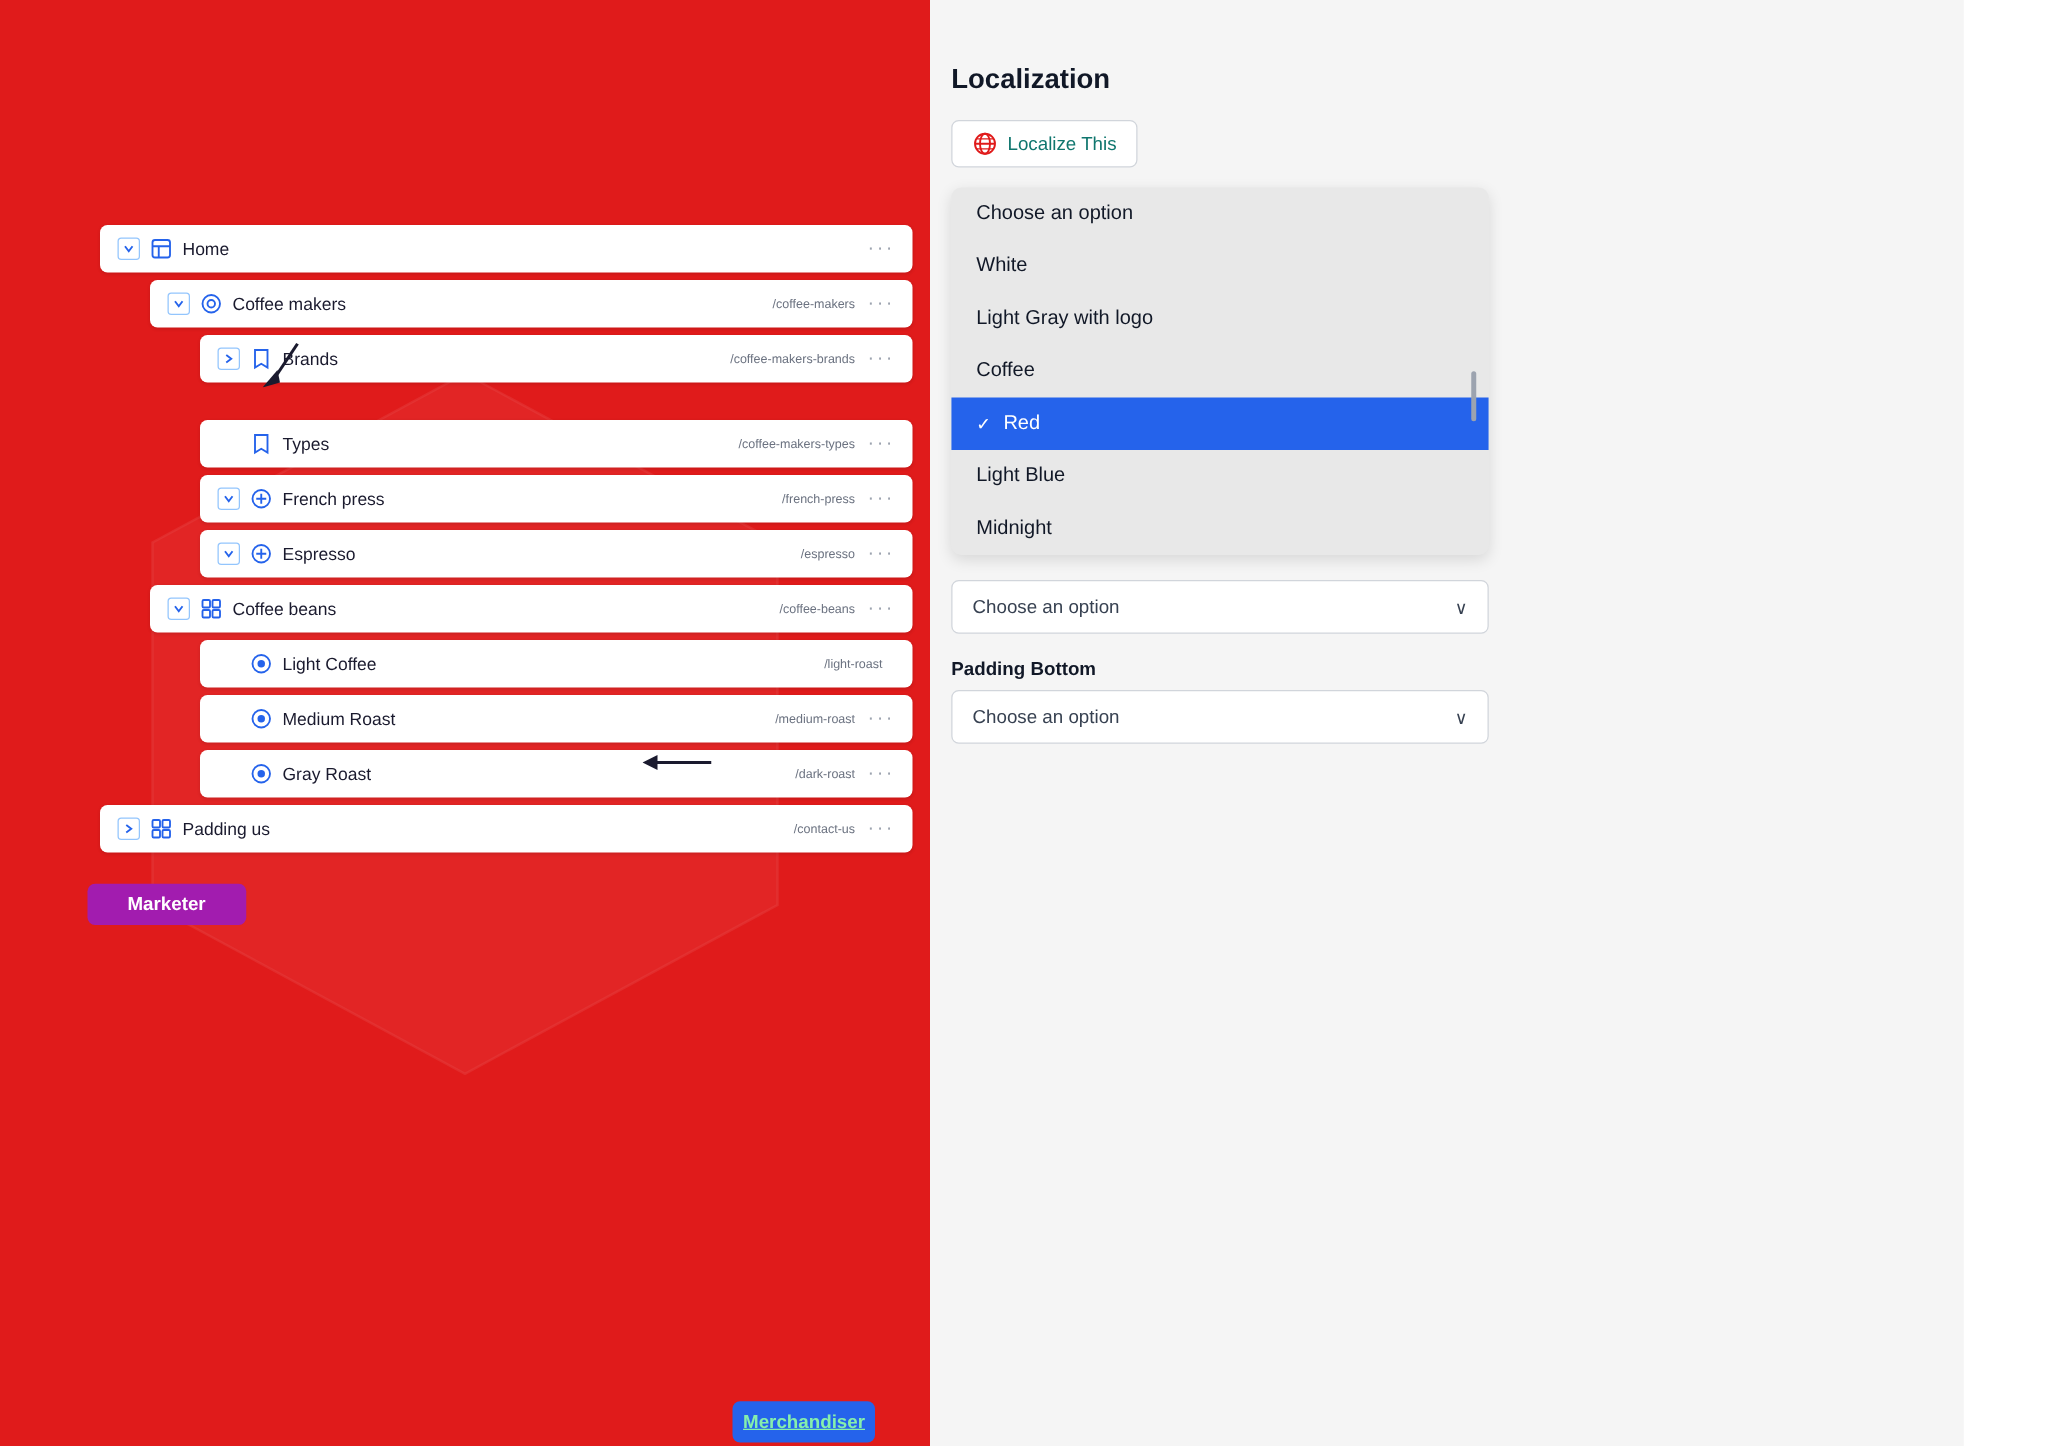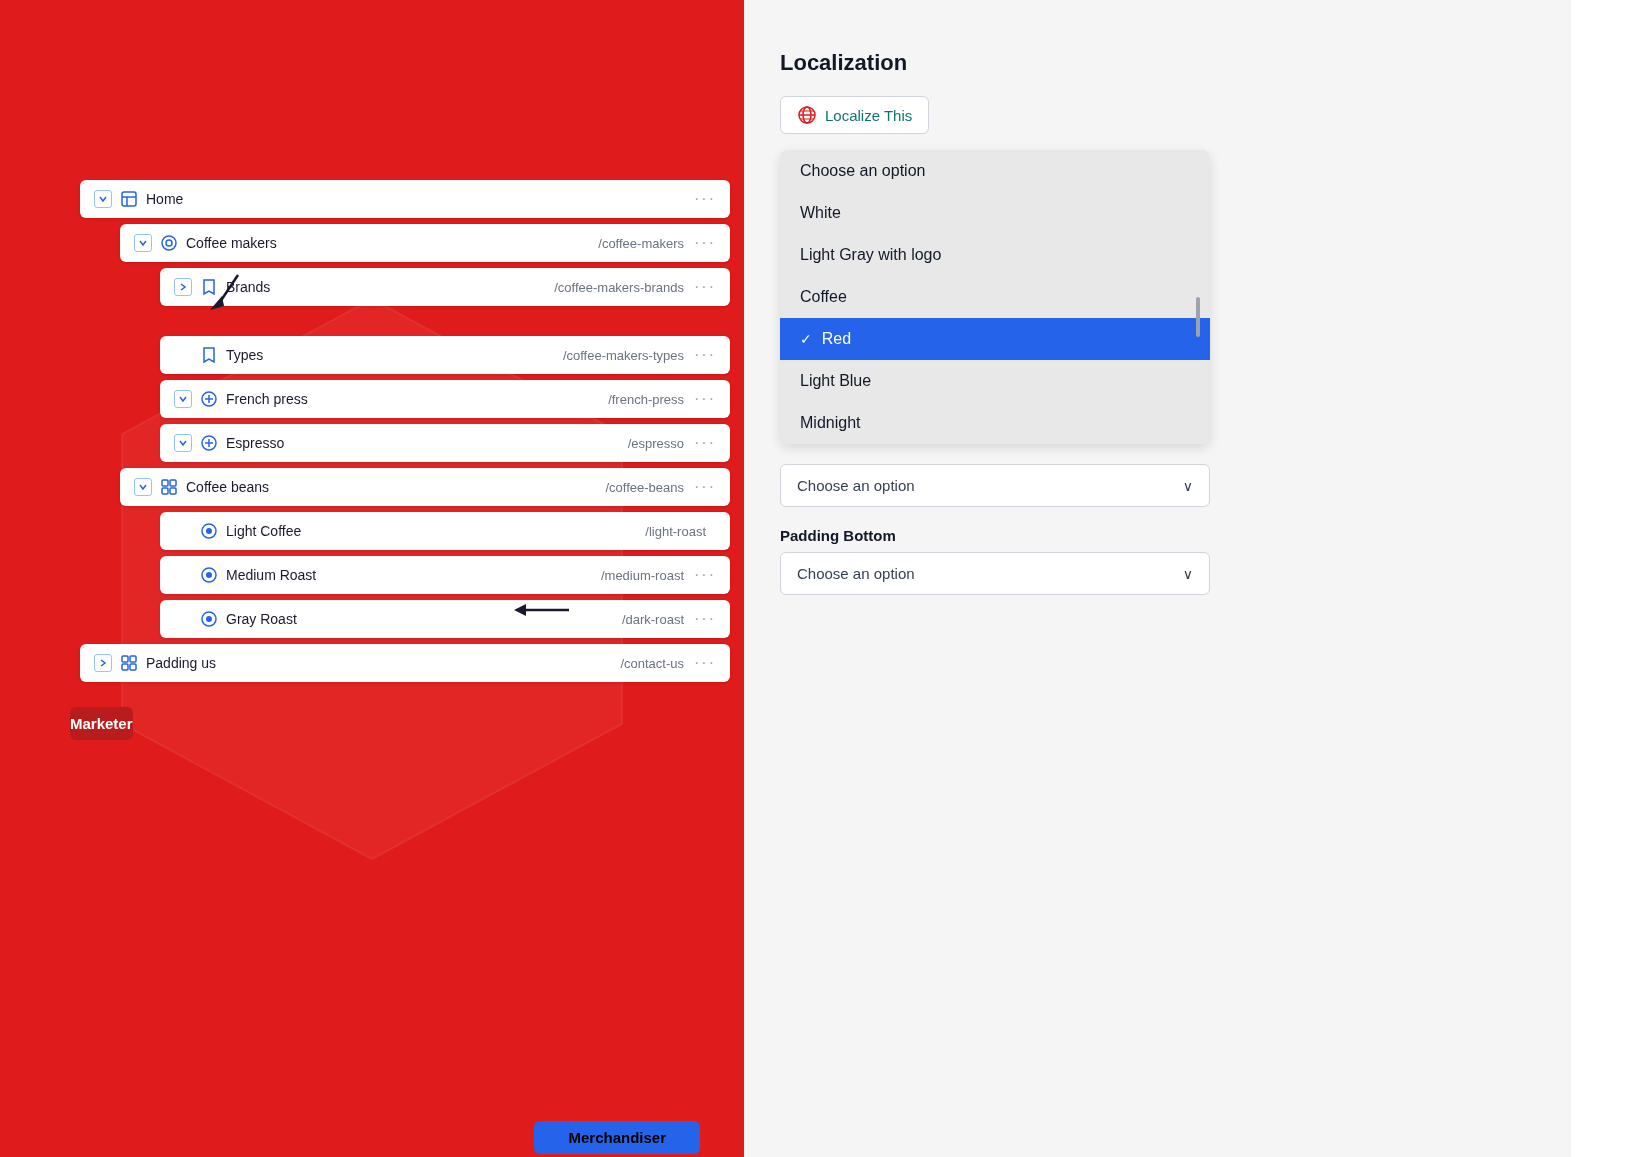--- a/index.html
+++ b/index.html
@@ -53,21 +53,21 @@
     }
 
     .nav-item .item-label {
       font-size: 14px;
       font-weight: 500;
       color: #1a1a2e;
       flex: 1;
     }
 
     .nav-item .item-path {
-      font-size: 13px;
+      font-size: 10px;
       color: #6b7280;
       margin-right: 10px;
     }
 
     .nav-item .item-dots {
       color: #9ca3af;
       font-size: 16px;
       letter-spacing: 2px;
     }
 
@@ -82,48 +82,49 @@
       font-size: 10px;
       flex-shrink: 0;
     }
 
     .indent-1 { margin-left: 40px; width: calc(100% - 40px); }
     .indent-2 { margin-left: 80px; width: calc(100% - 80px); }
 
     .marketer-badge {
       position: absolute;
       left: -10px;
-      background: #b91c1c;
+      background: #a21caf;
       color: white;
-      padding: 8px 0;
+      padding: 8px 32px;
       border-radius: 6px;
       font-size: 15px;
       font-weight: 600;
       top: 395px;
     }
 
     .merchandiser-badge {
       position: absolute;
       background: #2563eb;
-      color: #000000;
-      padding: 8px 34px;
+      color: #86efac;
+      padding: 8px 8px;
       border-radius: 6px;
       font-size: 15px;
       font-weight: 600;
       right: 30px;
       top: 565px;
+      text-decoration: underline;
     }
 
     
     .right-panel {
       width: 827px;
       height: 1157px;
       background: #f5f5f5;
       flex-shrink: 0;
-      padding: 50px 36px;
+      padding: 50px 17px;
       position: relative;
     }
 
     .panel-title {
       font-size: 22px;
       font-weight: 600;
       color: #111827;
       margin-bottom: 20px;
     }
 

